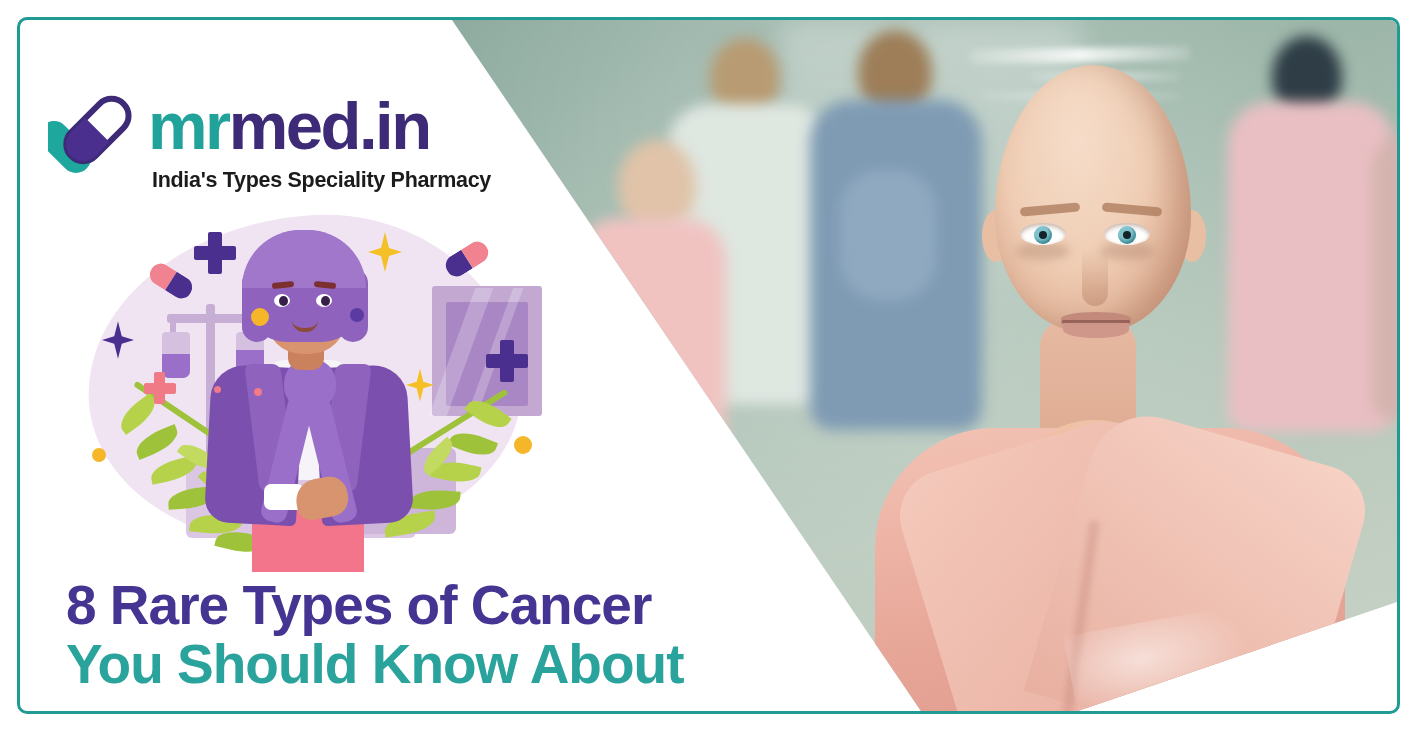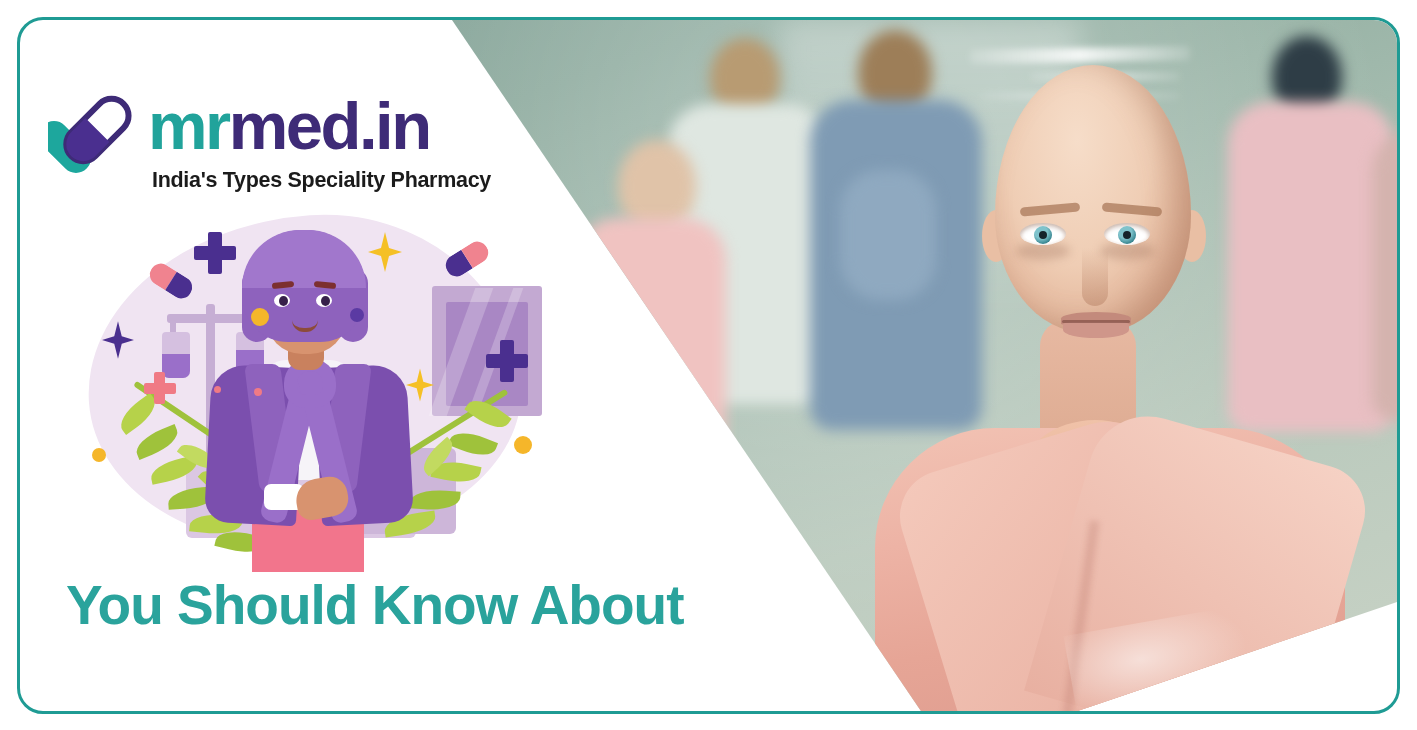--- a/index.html
+++ b/index.html
@@ -10,21 +10,21 @@
     overflow:hidden;
     position:relative;
   }
 
   
   #banner-card{
     position:absolute;
     left:17px; top:17px;
     width:1383px; height:697px;
     border:3px solid #1f9b94;
-    border-radius:26px;
+    border-radius:10px;
     background:#ffffff;
     overflow:hidden;
   }
 
   
   #photo-panel{
     position:absolute;
     left:0; top:0; right:0; bottom:0;
     clip-path:polygon(432px 0px, 1383px 0px, 1383px 580px, 1040px 697px, 905px 697px, 432px 0px);
   }
@@ -381,16 +381,17 @@
 
     <div class="ill-el dot" style="left:185px;top:100px;width:18px;height:18px;background:#f5b62a;"></div>
     <div class="ill-el dot" style="left:284px;top:100px;width:14px;height:14px;background:#5b3aa3;"></div>
     <div class="ill-el dot" style="left:448px;top:228px;width:18px;height:18px;background:#f5b62a;"></div>
     <div class="ill-el dot" style="left:26px;top:240px;width:14px;height:14px;background:#f5b62a;"></div>
     <div class="ill-el dot" style="left:188px;top:180px;width:8px;height:8px;background:#f07a85;"></div>
     <div class="ill-el dot" style="left:148px;top:178px;width:7px;height:7px;background:#f07a85;"></div>
   </div>
 
   <div id="headline">
+    <div class="hl-line hl-1">8 Rare Types of Cancer</div>
     <div class="hl-line hl-2">You Should Know About</div>
   </div>
 
 </div>
 
 </body></html>

